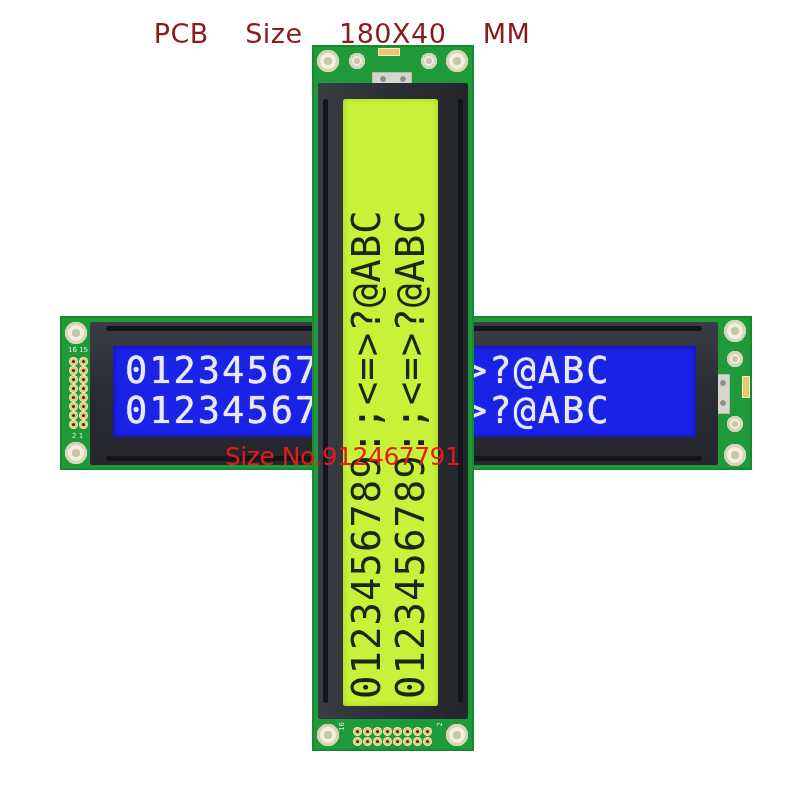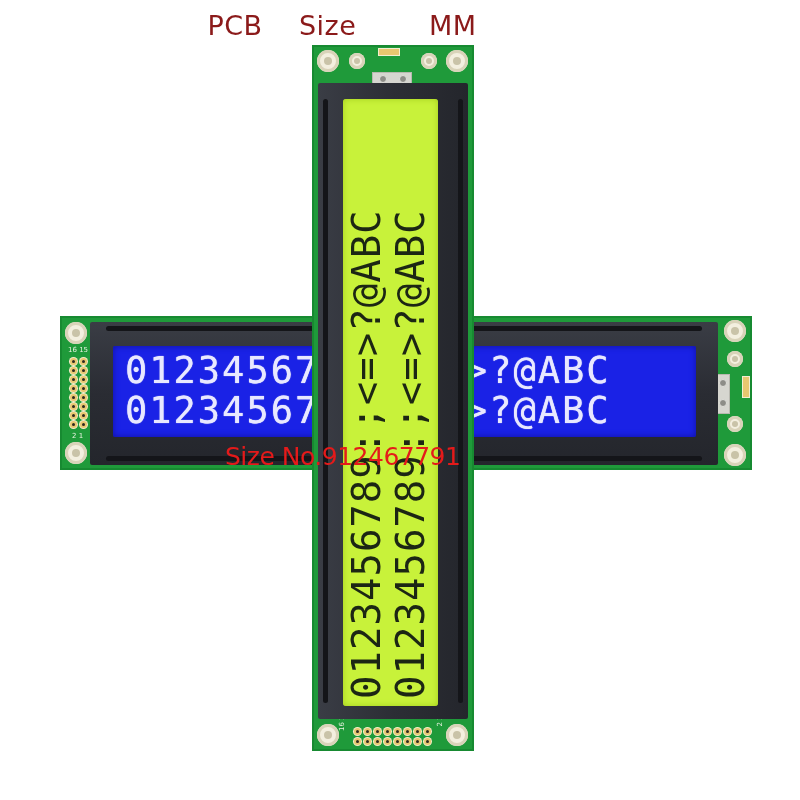--- a/index.html
+++ b/index.html
@@ -1,17 +1,17 @@
 <!DOCTYPE html>
 <html><head>
 <meta charset="utf-8">
 <style>
   html, body { margin:0; padding:0; background:#ffffff; }
   body { width:800px; height:800px; position:relative; overflow:hidden; font-family:"Liberation Sans", sans-serif; }
-  .title { position:absolute; top:4px; left:0; width:684px; height:42px; display:flex; justify-content:center; align-items:center; gap:0; }
+  .title { position:absolute; top:12px; left:0; width:684px; height:42px; display:flex; justify-content:center; align-items:center; gap:0; }
   .title span { color:#8b1a1a; font-family:"DejaVu Sans", sans-serif; font-size:27px; font-weight:normal; white-space:pre; letter-spacing:0.5px; }
 
   .pcb { position:absolute; background:#1f9a3a; box-shadow: inset 0 0 0 2px #178a31; }
   .bezel { position:absolute; background:linear-gradient(180deg,#3a3d45 0%,#2a2c33 50%,#24262c 100%); border-radius:2px; }
   .groove { position:absolute; background:#141519; border-radius:3px; }
   .hole { position:absolute; border-radius:50%; background:#f3efdf; box-shadow: inset 0 0 0 3px #d9d3b9; }
   .hole::after { content:""; position:absolute; left:30%; top:30%; width:40%; height:40%; border-radius:50%; background:#c9c3a8; }
   .pad { position:absolute; width:7px; height:7px; border-radius:50%; background:#e8c770; box-shadow:0 0 0 1px #f6ecc9; }
   .pad::after { content:""; position:absolute; left:2px; top:2px; width:3px; height:3px; border-radius:50%; background:#2d2a20; }
   .silk { position:absolute; color:#e8f2e0; font-size:7px; font-family:"DejaVu Sans", sans-serif; }
@@ -29,20 +29,21 @@
   .store { position:absolute; left:225px; top:442px; color:#e41a1a; font-family:"DejaVu Sans", sans-serif; font-size:25px; white-space:pre; letter-spacing:-0.5px; }
 </style>
 </head>
 <body>
 
 <div class="title">
   <span>PCB</span>
   <span>    </span>
   <span>Size</span>
   <span>    </span>
+  <span>180X40</span>
   <span>    </span>
   <span>MM</span>
 </div>
 
 <div class="pcb" style="left:60px; top:316px; width:692px; height:154px;">
 
   <div class="hole" style="left:5px; top:6px; width:22px; height:22px;"></div>
   <div class="hole" style="left:5px; top:126px; width:22px; height:22px;"></div>
   <div class="hole" style="left:664px; top:4px; width:22px; height:22px;"></div>
   <div class="hole" style="left:667px; top:35px; width:16px; height:16px;"></div>

